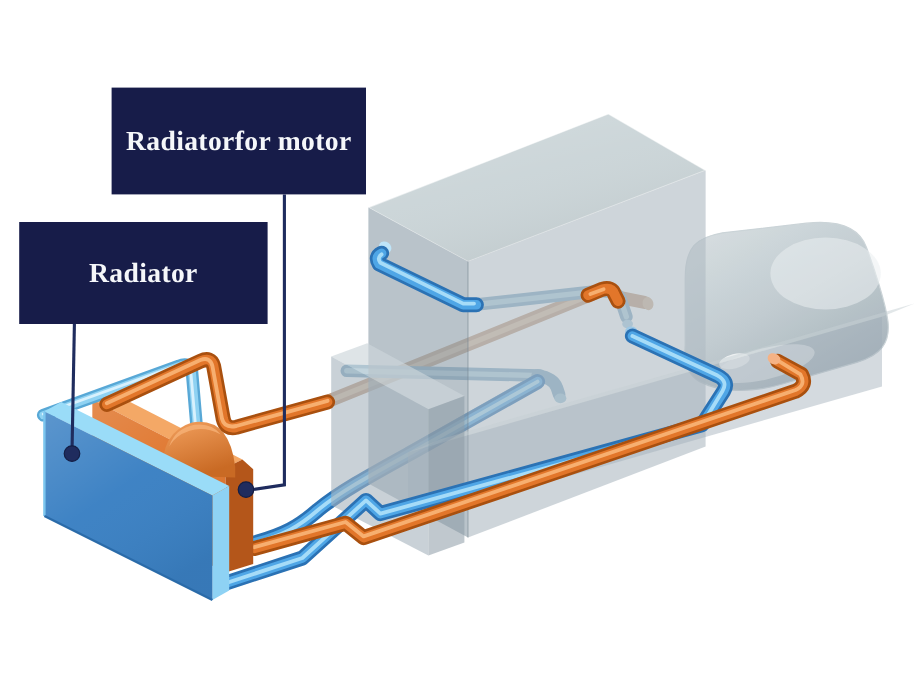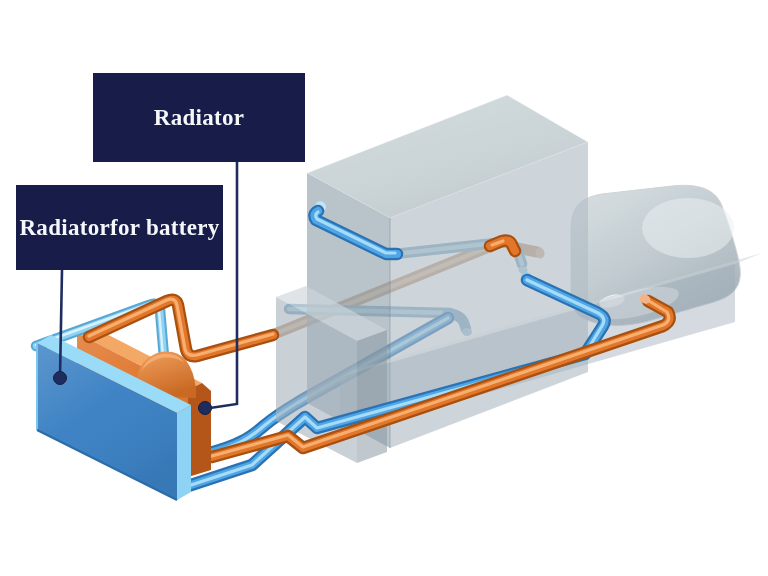--- a/index.html
+++ b/index.html
@@ -177,19 +177,19 @@
       <circle class="dot" cx="205" cy="408" r="6.5"></circle>
     </g>
     <g>
       <polyline class="leader" points="62,270 60,377"></polyline>
       <circle class="dot" cx="60" cy="378" r="6.5"></circle>
     </g>
   </svg>
 
   <div class="label" id="label-motor">
     <span>Radiator</span>
+    <span>for motor</span>
   </div>
   <div class="label" id="label-battery">
     <span>Radiator</span>
-    <span>for battery</span>
   </div>
 
 </div>
 
 </body></html>

